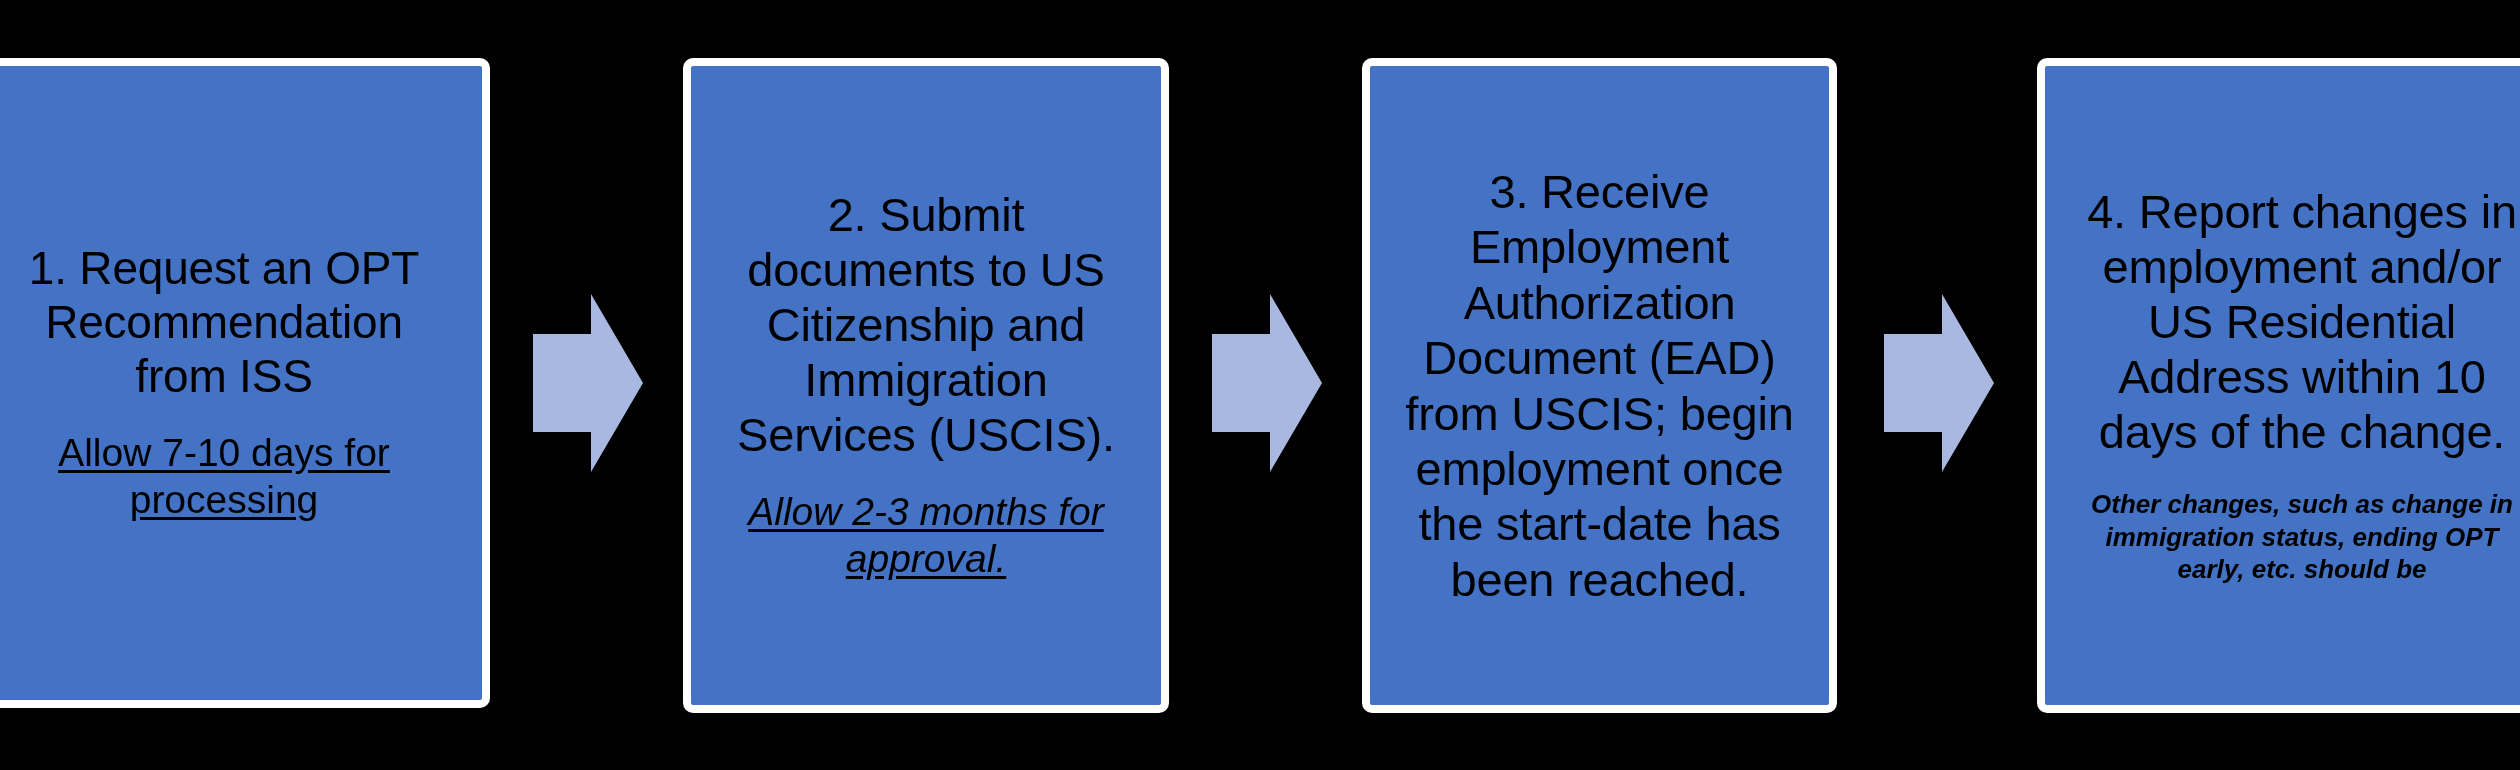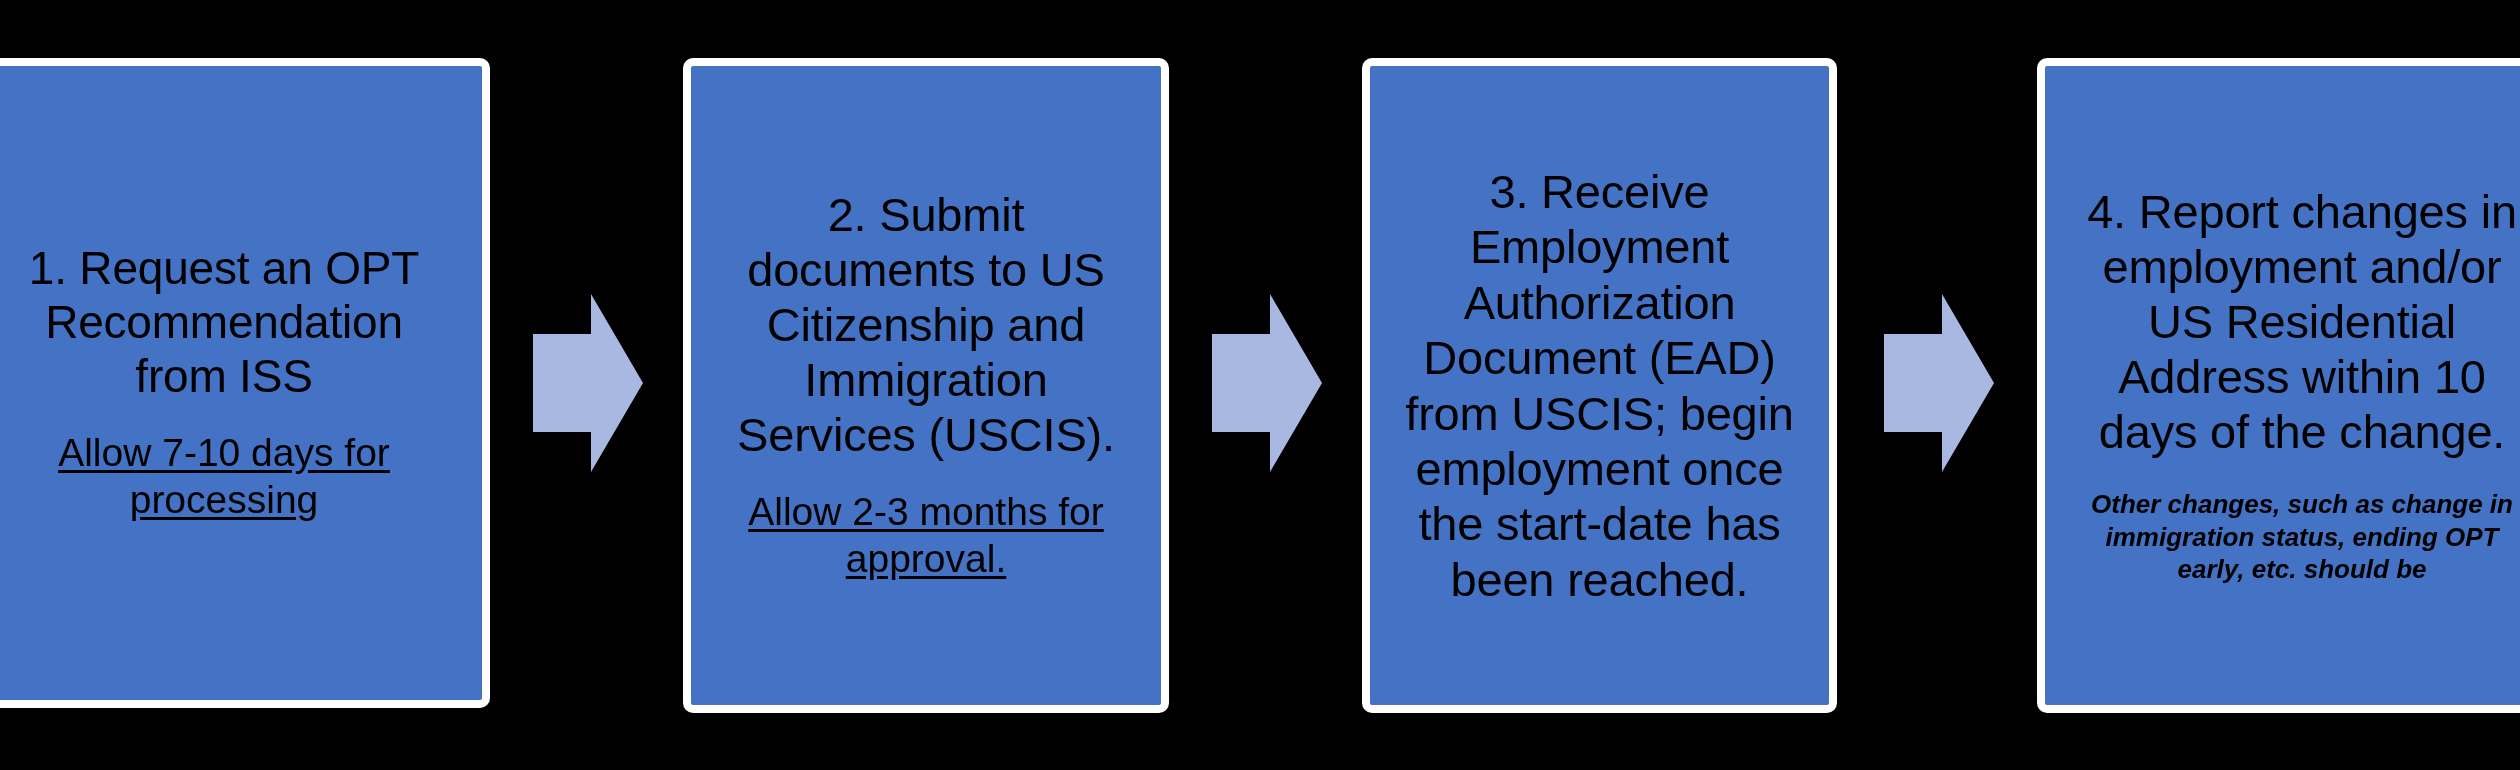--- a/index.html
+++ b/index.html
@@ -69,21 +69,21 @@
   
   #box-1 { left: -42px;   top: 58px; width: 532px; height: 650px; }
   #box-2 { left: 683px;   top: 58px; width: 486px; height: 655px; align-items: flex-end; }
   #box-3 { left: 1362px;  top: 58px; width: 475px; height: 655px; }
   #box-4 { left: 2037px;  top: 58px; width: 530px; height: 655px; }
 
   #box-1 .step-title { font-size: 46px; }
   #box-1 .step-note  { font-size: 39px; margin-top: 26px; }
 
   #box-2 .step-title { font-size: 47px; }
-  #box-2 .step-note  { font-size: 39px; margin-top: 26px; }
+  #box-2 .step-note  { font-size: 39px; margin-top: 26px; font-style: italic; }
 
   #box-3 .step-title { font-size: 47px; line-height: 1.18; }
 
   #box-4 .step-title { font-size: 47px; line-height: 1.17; }
   #box-4 .step-subnote { font-size: 26px; margin-top: 28px; }
 
   
   .arrow {
     position: absolute;
     width: 110px;

